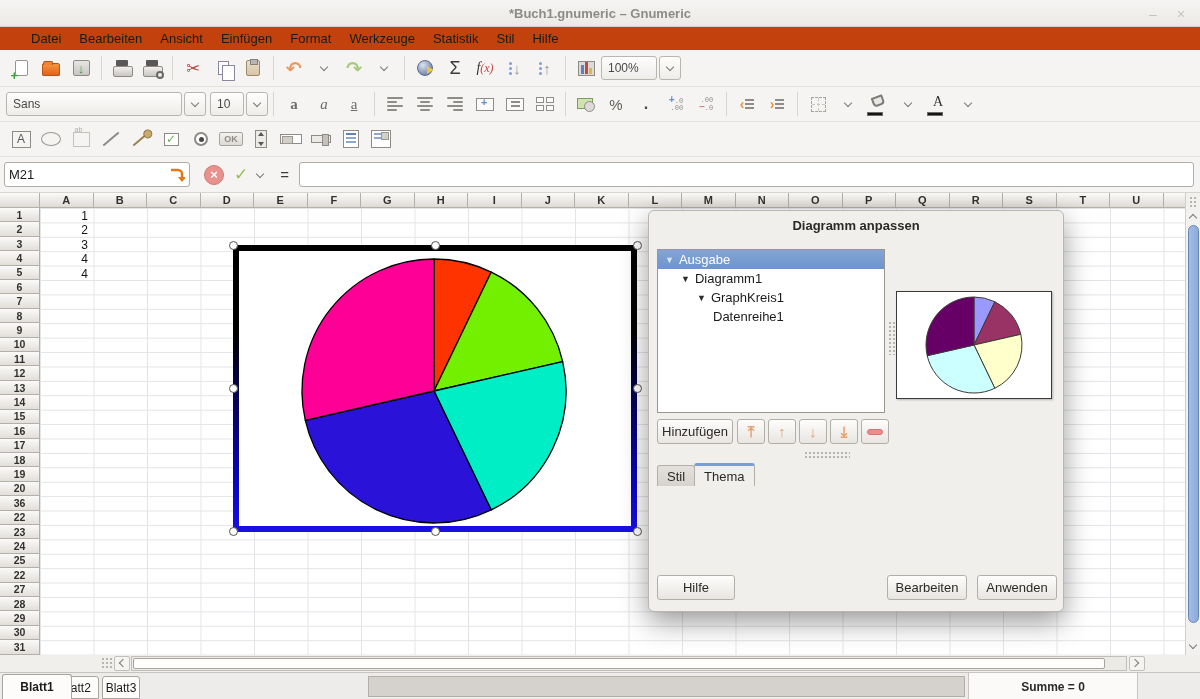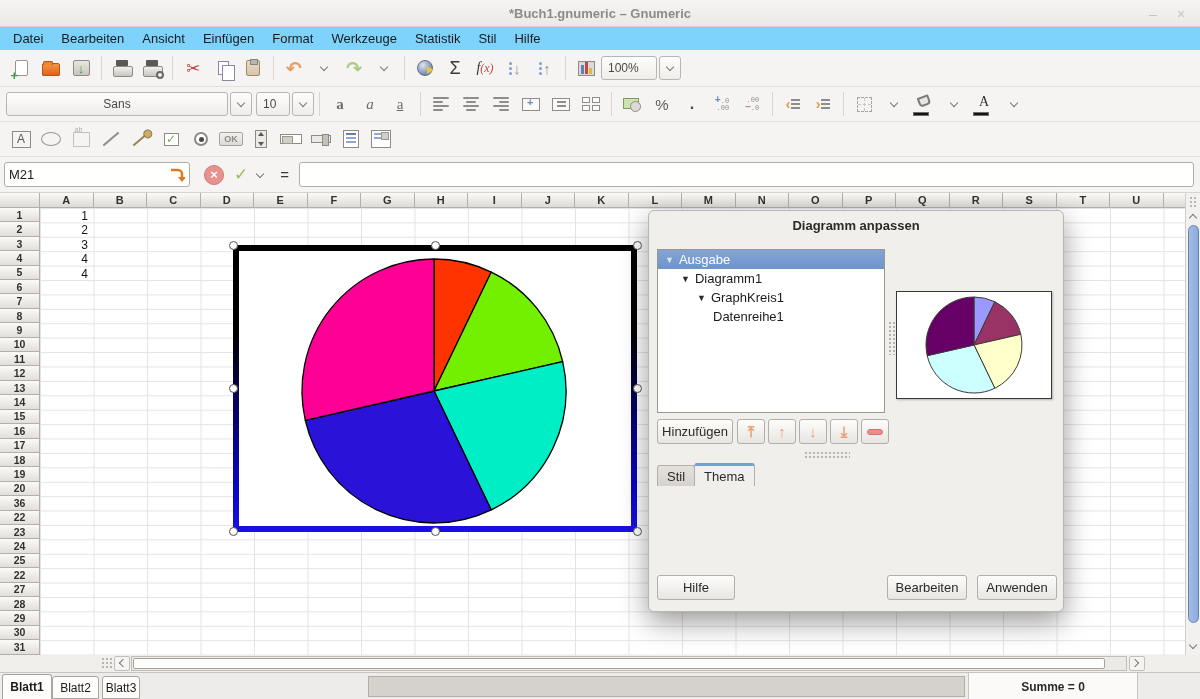--- a/index.html
+++ b/index.html
@@ -10,21 +10,21 @@
   
   #titlebar { position:absolute; left:0; top:0; width:1200px; height:27px;
     background:linear-gradient(#f6f4f2,#eceae7); border-bottom:1px solid #d2cfca;
     display:flex; align-items:center; justify-content:center; }
   #title-text { color:#8d8b88; font-size:13px; font-weight:bold; }
   .winbtn { position:absolute; top:6px; color:#c6c4c1; font-size:14px; width:18px; text-align:center; }
   #btn-min { right:38px; } #btn-close { right:10px; }
 
   
   #menubar { position:absolute; left:0; top:27px; width:1200px; height:23px;
-    background:#7dd3fc; display:flex; align-items:center; padding-left:4px; }
+    background:#c2410c; display:flex; align-items:center; padding-left:22px; }
   .menu-item { font-size:13px; color:#1b1b1b; padding:3px 9px; }
 
   
   .toolbar { position:absolute; left:0; width:1200px; background:#f6f4f2;
     display:flex; align-items:center; border-bottom:1px solid #e4e1dd; }
   #toolbar-std { top:50px; height:37px; padding-left:6px; }
   #toolbar-fmt { top:87px; height:35px; padding-left:6px; }
   #toolbar-obj { top:122px; height:35px; padding-left:6px; }
   .tbtn { height:28px; min-width:28px; display:flex; align-items:center; justify-content:center;
     border-radius:3px; margin:0 1px; position:relative; }
@@ -344,21 +344,21 @@
       </div>
     <div class="combo" style="width:56px;justify-content:space-between">
         <span>100%</span>
       </div>
     <div class="combo-arrow">
         <span class="chev"></span>
       </div>
   </div>
 
   <div class="toolbar" id="toolbar-fmt">
-    <div class="combo" style="width:222px;justify-content:center">
+    <div class="combo" style="width:176px;justify-content:flex-start">
         <span>Sans</span>
       </div>
     <div class="combo-arrow">
         <span class="chev"></span>
       </div>
     <div class="combo" style="width:34px;margin-left:4px;justify-content:space-between">
         <span>10</span>
       </div>
     <div class="combo-arrow">
         <span class="chev"></span>
@@ -704,21 +704,21 @@
       <div id="hs-thumb"></div>
     </div>
     <div id="hs-right">
         <span class="chev right"></span>
       </div>
   </div>
 
   <div id="tabrow">
     <div id="status-recess"></div>
     <div id="sum-panel">Summe = 0</div>
-  <div class="sheet-tab active" style="left: 2px; width: 50px;">Blatt1</div>
+  <div class="sheet-tab active" style="left: 2px; width: 70px;">Blatt1</div>
       <div class="sheet-tab" style="left: 52px; width: 47px;">Blatt2</div>
       <div class="sheet-tab" style="left: 102px; width: 38px;">Blatt3</div>
     </div>
 
 <div class="handle" style="left: 229px; top: 241px;"></div>
     <div class="handle" style="left: 431px; top: 241px;"></div>
     <div class="handle" style="left: 633px; top: 241px;"></div>
     <div class="handle" style="left: 229px; top: 384px;"></div>
     <div class="handle" style="left: 633px; top: 384px;"></div>
     <div class="handle" style="left: 229px; top: 527px;"></div>

